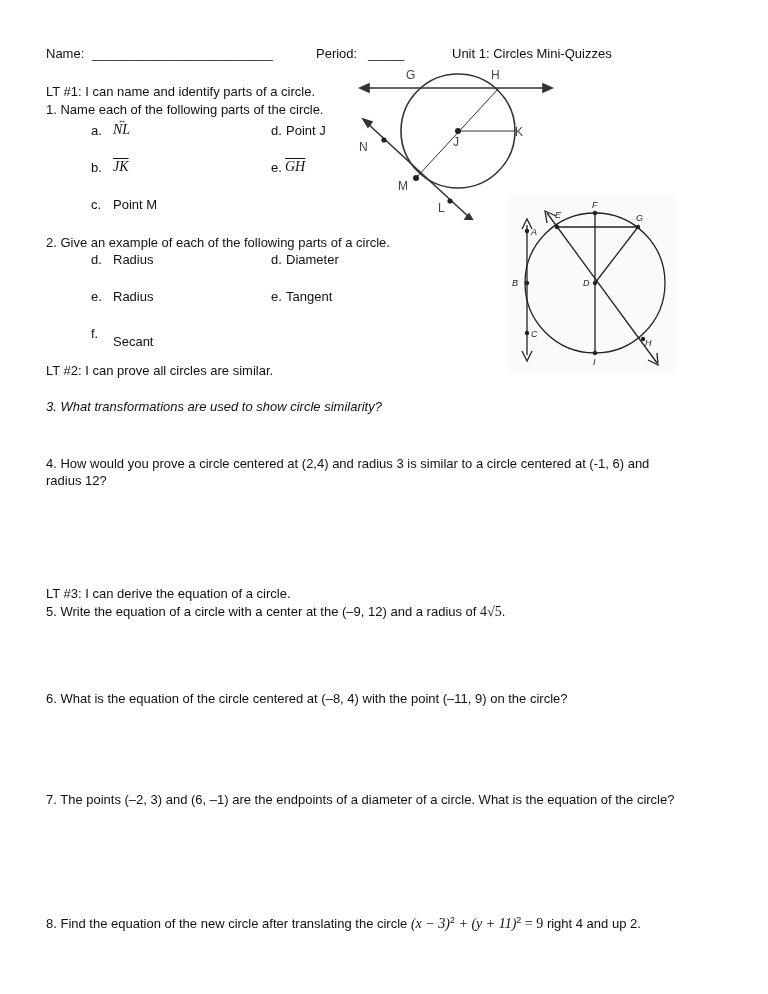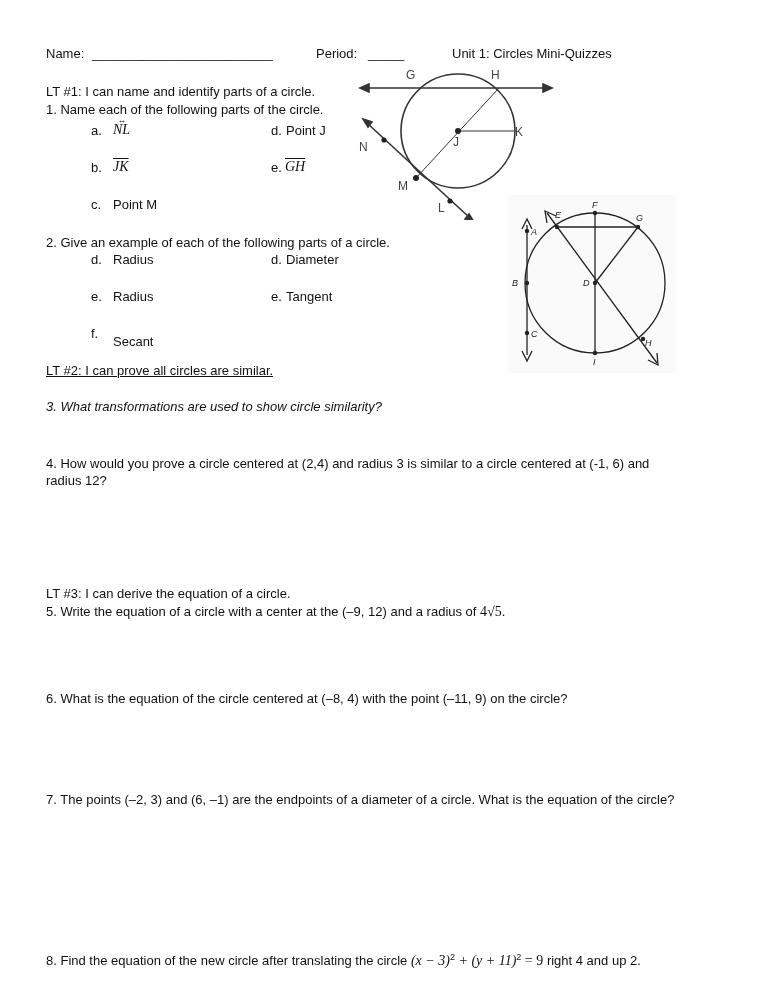--- a/index.html
+++ b/index.html
@@ -110,26 +110,26 @@
     <text x="24" y="142">C</text>
     <text x="76" y="91">D</text>
     <text x="48" y="23">E</text>
     <text x="85" y="13">F</text>
     <text x="129" y="26">G</text>
     <text x="138" y="151">H</text>
     <text x="86" y="170">I</text>
   </g>
 </svg>
 
-<div class="abs" style="left:46px;top:363px;text-decoration:underline;">LT #2: I can prove all circles are similar.</div>
+<div class="abs" style="left:46px;top:363px;">LT #2: I can prove all circles are similar.</div>
 <div class="abs" style="left:46px;top:399px;font-style:italic;">3. What transformations are used to show circle similarity?</div>
 <div class="abs" style="left:46px;top:456px;">4. How would you prove a circle centered at (2,4) and radius 3 is similar to a circle centered at (-1, 6) and</div>
 <div class="abs" style="left:46px;top:473px;">radius 12?</div>
 
 <div class="abs" style="left:46px;top:586px;">LT #3: I can derive the equation of a circle.</div>
 <div class="abs" style="left:46px;top:604px;">
   <span>5. Write the equation of a circle with a center at the (–9, 12) and a radius of </span><span class="math" style="font-style:normal;">4√5</span><span>.</span>
 </div>
 <div class="abs" style="left:46px;top:679px;margin-top:12px;">6. What is the equation of the circle centered at (–8, 4) with the point (–11, 9) on the circle?</div>
 <div class="abs" style="left:46px;top:792px;">7. The points (–2, 3) and (6, –1) are the endpoints of a diameter of a circle.  What is the equation of the circle?</div>
-<div class="abs" style="left:46px;top:952px;">
+<div class="abs" style="left:46px;top:915px;">
   <span>8. Find the equation of the new circle after translating the circle </span><span class="math">(x − 3)</span><sup>2</sup><span class="math"> + (y + 11)</span><sup>2</sup><span class="math" style="font-style:normal;"> = 9</span><span> right 4 and up 2.</span>
 </div>
 
 </body></html>

